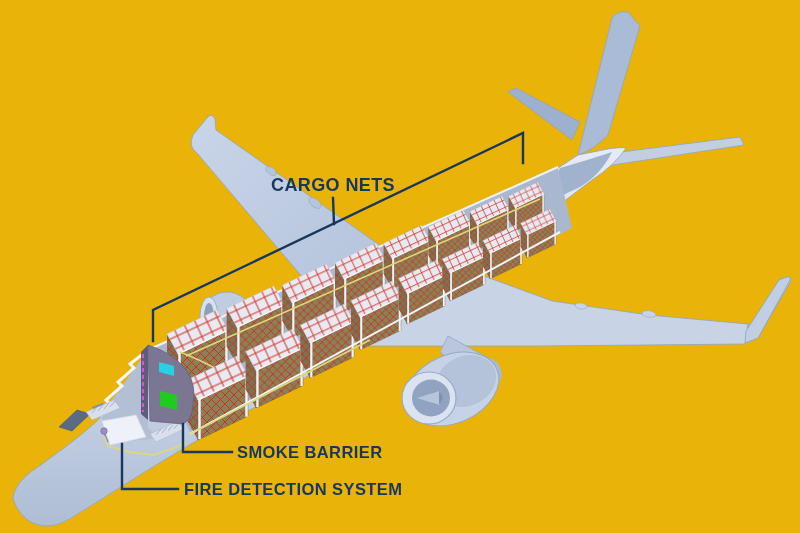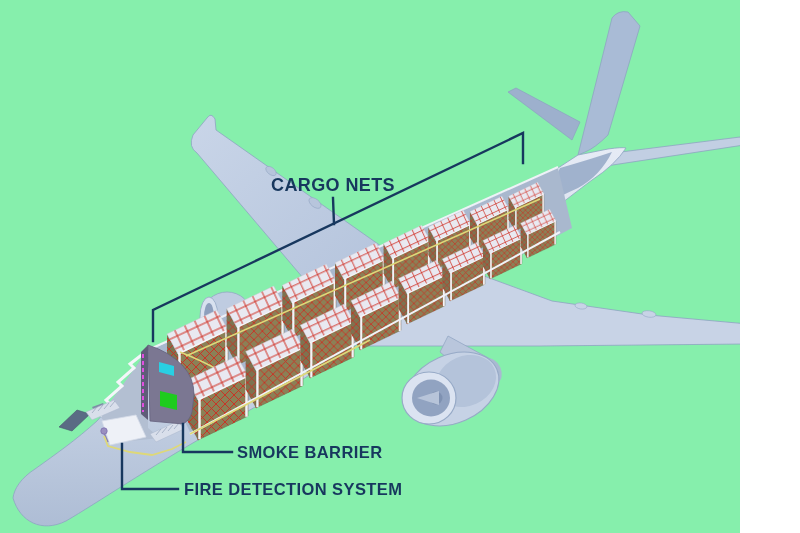--- a/index.html
+++ b/index.html
@@ -1,16 +1,16 @@
 <!DOCTYPE html>
 <html><head>
 <meta charset="utf-8">
 <style>
   html,body{margin:0;padding:0;background:#ffffff;}
-  .stage{position:relative;width:740px;height:533px;background:#86efac;overflow:hidden;
+  .stage{position:relative;width:800px;height:533px;background:#eab308;overflow:hidden;
          font-family:"Liberation Sans", sans-serif;}
   svg{display:block;}
   .lbl{font-family:"Liberation Sans", sans-serif;font-weight:bold;fill:#17375e;letter-spacing:.4px;}
   .lbl-big{font-size:18px;}
   .lbl-med{font-size:16.5px;}
   .leader{stroke:#17375e;stroke-width:2.4;fill:none;stroke-linecap:square;stroke-linejoin:miter;}
   .outline{stroke:#8ea4c2;stroke-width:.8;}
 </style>
 </head>
 <body>

